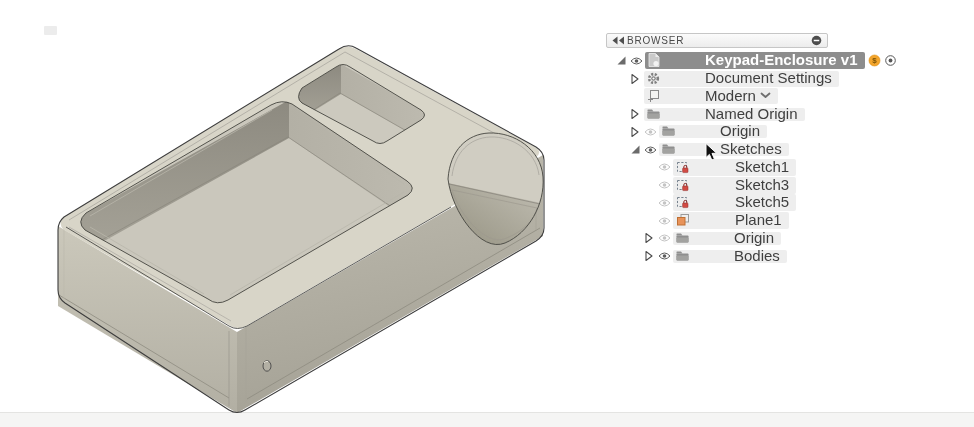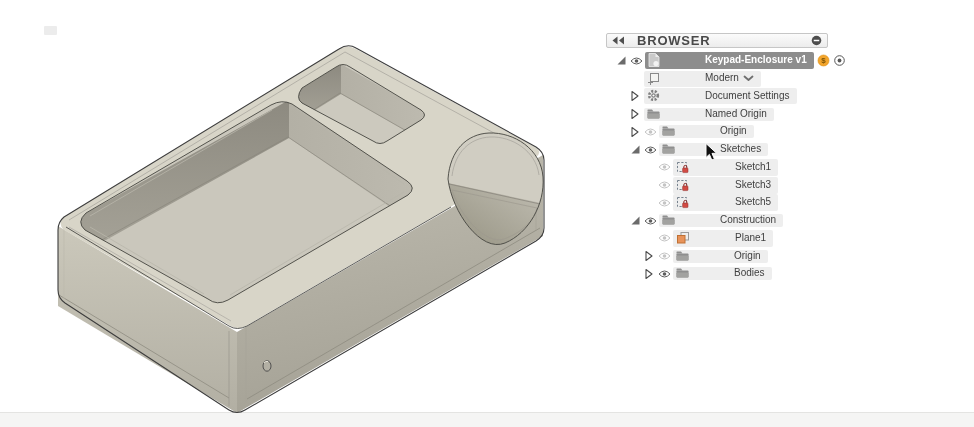--- a/index.html
+++ b/index.html
@@ -7,30 +7,30 @@
          font-family:"Liberation Sans",sans-serif;}
   .bottom-strip{position:absolute;left:0;top:412px;width:974px;height:15px;
                 background:#f5f5f4;border-top:1px solid #e4e4e2;box-sizing:border-box;}
   .smudge{position:absolute;left:44px;top:26px;width:13px;height:9px;background:#ececec;border-radius:1px;}
   .viewport-svg{position:absolute;left:0;top:0;}
 
   
   .browser{position:absolute;left:606px;top:33px;width:222px;}
   .browser-header{display:flex;align-items:center;height:15px;background:linear-gradient(#fbfbfb,#ececec);
                   border:1px solid #c6c6c6;border-radius:2px;box-sizing:border-box;padding:0 5px;}
-  .browser-header .title{font-size:13px;font-weight:bold;letter-spacing:.8px;color:#4a4a4a;margin-left:12px;}
+  .browser-header .title{font-size:10px;font-weight:normal;letter-spacing:.8px;color:#4a4a4a;margin-left:2px;}
   .browser-header .spacer{flex:1;}
   .tree{position:absolute;left:0;top:19px;width:222px;}
   .row{display:flex;align-items:center;height:17.75px;white-space:nowrap;}
   .lvl0{padding-left:10px}.lvl1{padding-left:24px}.lvl2{padding-left:38px}
   .tri{width:14px;display:inline-flex;align-items:center;justify-content:flex-start;flex:none;}
   .eye{width:15px;display:inline-flex;align-items:center;flex:none;}
   .pill{display:inline-flex;align-items:center;gap:4px;background:#eeeeee;border-radius:2px;
         padding:1px 7px 2px 3px;}
-  .pill .lbl{font-size:10px;color:#3f3f3f;line-height:10px;padding-left:41px;}
+  .pill .lbl{font-size:15px;color:#3f3f3f;line-height:10px;padding-left:41px;}
   .pill.selected{background:#8d8d8d;}
   .pill.selected .lbl{color:#ffffff;font-weight:bold;}
   .after-pill{display:inline-flex;align-items:center;margin-left:3px;gap:3px;}
   .icn{display:inline-flex;align-items:center;flex:none;}
   .cursor{position:absolute;left:705px;top:143px;z-index:50;}
 </style>
 </head>
 <body>
 
 <div class="stage">
@@ -185,56 +185,56 @@
           <span class="icn">
             <svg width="13" height="13" viewBox="0 0 13 13">
                 <circle cx="6.5" cy="6.5" r="4.8" fill="#ffffff" stroke="#565656" stroke-width="1"></circle>
                 <circle cx="6.5" cy="6.5" r="1.9" fill="#565656"></circle>
               </svg>
           </span>
         </span>
       </div>
 
       <div class="row lvl1">
-        <span class="tri"></span>
-        <span class="pill">
-          <span class="icn">
-            <svg width="13" height="13" viewBox="0 0 13 13">
-                <rect x="3.5" y="1.5" width="8" height="8" fill="#f4f4f2" stroke="#8a8a8a"></rect>
-                <path d="M1,10.5 h5 M3.5,8 v5" stroke="#8a8a8a" stroke-width="1"></path>
-              </svg>
-          </span>
-          <span class="lbl">Modern</span>
-          <span class="icn">
-            <svg width="11" height="7" viewBox="0 0 11 7">
-                <path d="M1.5,1.5 L5.5,5 L9.5,1.5" fill="none" stroke="#6f6f6f" stroke-width="1.8" stroke-linecap="round" stroke-linejoin="round"></path>
-              </svg>
-          </span>
-        </span>
-      </div>
-
-      <div class="row lvl1">
         <span class="tri">
           <svg width="9" height="12" viewBox="0 0 9 12">
               <path d="M2,1.5 L8,6 L2,10.5 Z" fill="#ffffff" stroke="#4c4c4c" stroke-width="1.1" stroke-linejoin="round"></path>
             </svg>
         </span>
         <span class="pill">
           <span class="icn">
             <svg width="13" height="13" viewBox="0 0 12 12">
                 <circle cx="6" cy="6" r="4" fill="none" stroke="#808080" stroke-width="2.4" stroke-dasharray="1.9 1.35"></circle>
                 <circle cx="6" cy="6" r="2.1" fill="#808080"></circle>
                 <circle cx="6" cy="6" r="1" fill="#fff"></circle>
               </svg>
           </span>
           <span class="lbl">Document Settings</span>
         </span>
       </div>
 
       <div class="row lvl1">
+        <span class="tri"></span>
+        <span class="pill">
+          <span class="icn">
+            <svg width="13" height="13" viewBox="0 0 13 13">
+                <rect x="3.5" y="1.5" width="8" height="8" fill="#f4f4f2" stroke="#8a8a8a"></rect>
+                <path d="M1,10.5 h5 M3.5,8 v5" stroke="#8a8a8a" stroke-width="1"></path>
+              </svg>
+          </span>
+          <span class="lbl">Modern</span>
+          <span class="icn">
+            <svg width="11" height="7" viewBox="0 0 11 7">
+                <path d="M1.5,1.5 L5.5,5 L9.5,1.5" fill="none" stroke="#6f6f6f" stroke-width="1.8" stroke-linecap="round" stroke-linejoin="round"></path>
+              </svg>
+          </span>
+        </span>
+      </div>
+
+      <div class="row lvl1">
         <span class="tri">
           <svg width="9" height="12" viewBox="0 0 9 12">
               <path d="M2,1.5 L8,6 L2,10.5 Z" fill="#ffffff" stroke="#4c4c4c" stroke-width="1.1" stroke-linejoin="round"></path>
             </svg>
         </span>
         <span class="pill">
           <span class="icn">
             <svg width="13" height="10" viewBox="0 0 13 10">
                 <path d="M0.5,2.5 L0.5,1 Q0.5,0.5 1,0.5 L5,0.5 L6.5,2.5 Z" fill="#8f8f8f"></path>
                 <rect x="0.5" y="2.5" width="12" height="7" rx="0.8" fill="#8f8f8f"></rect>
@@ -348,43 +348,20 @@
             <svg width="14" height="14" viewBox="0 0 14 14">
                 <rect x="1.5" y="2.5" width="9" height="9" fill="none" stroke="#76828e" stroke-width="1" stroke-dasharray="2.2 1.6"></rect>
                 <path d="M7.8,8 v-1.1 a1.5,1.5 0 0 1 3,0 v1.1" fill="none" stroke="#8e2a26" stroke-width="1"></path>
                 <rect x="6.6" y="8" width="5.4" height="4.6" rx="0.8" fill="#d14b44" stroke="#8e2a26" stroke-width="0.5"></rect>
               </svg>
           </span>
           <span class="lbl">Sketch5</span>
         </span>
       </div>
 
-      <div class="row lvl1">
-        <span class="tri">
-          <svg width="11" height="11" viewBox="0 0 11 11">
-              <path d="M1.5,9.5 L9.5,9.5 L9.5,1.5 Z" fill="#6b6b6b"></path>
-            </svg>
-        </span>
-        <span class="eye">
-          <svg width="13" height="10" viewBox="0 0 13 10">
-              <path d="M1,5 Q6.5,-1 12,5 Q6.5,11 1,5 Z" fill="none" stroke="#5e5e5e" stroke-width="1"></path>
-              <circle cx="6.5" cy="5" r="1.8" fill="#5e5e5e"></circle>
-            </svg>
-        </span>
-        <span class="pill">
-          <span class="icn">
-            <svg width="13" height="10" viewBox="0 0 13 10">
-                <path d="M0.5,2.5 L0.5,1 Q0.5,0.5 1,0.5 L5,0.5 L6.5,2.5 Z" fill="#8f8f8f"></path>
-                <rect x="0.5" y="2.5" width="12" height="7" rx="0.8" fill="#8f8f8f"></rect>
-                <rect x="0.5" y="4.5" width="12" height="5" rx="0.8" fill="#a2a2a0"></rect>
-              </svg>
-          </span>
-          <span class="lbl">Construction</span>
-        </span>
-      </div>
 
       <div class="row lvl2">
         <span class="tri"></span>
         <span class="eye">
           <svg width="13" height="10" viewBox="0 0 13 10">
               <path d="M1,5 Q6.5,-1 12,5 Q6.5,11 1,5 Z" fill="none" stroke="#c4c4c4" stroke-width="1"></path>
               <circle cx="6.5" cy="5" r="1.8" fill="#c4c4c4"></circle>
             </svg>
         </span>
         <span class="pill">

